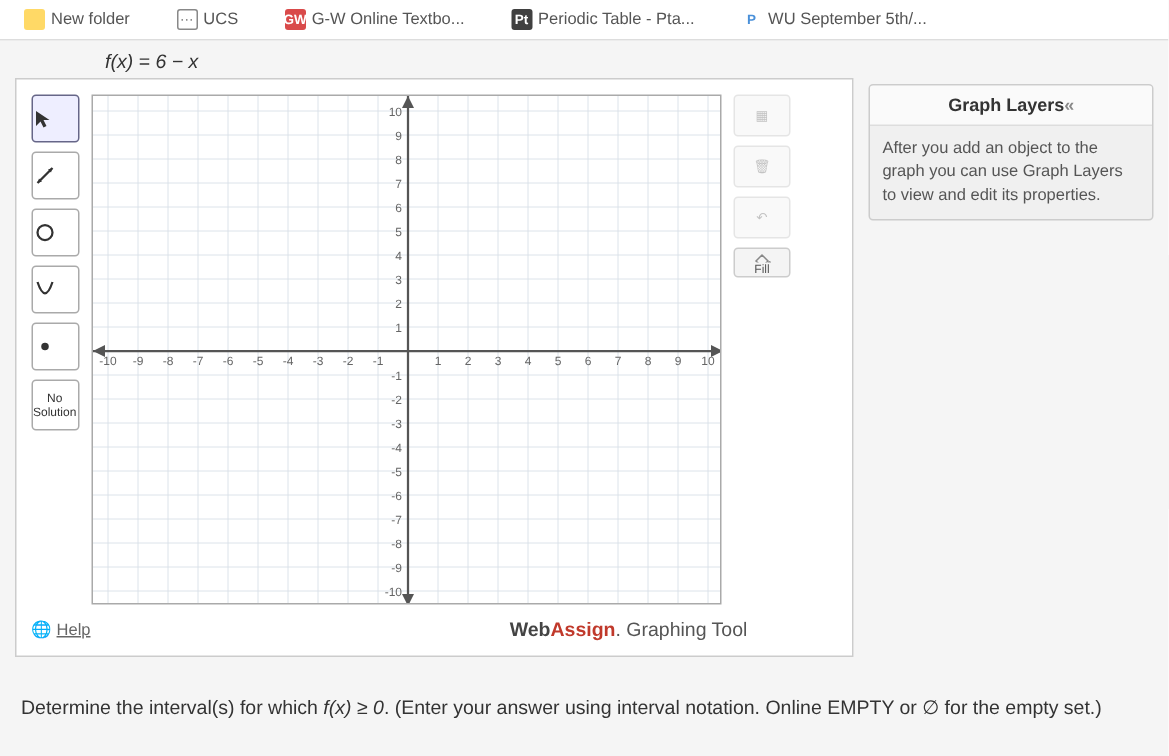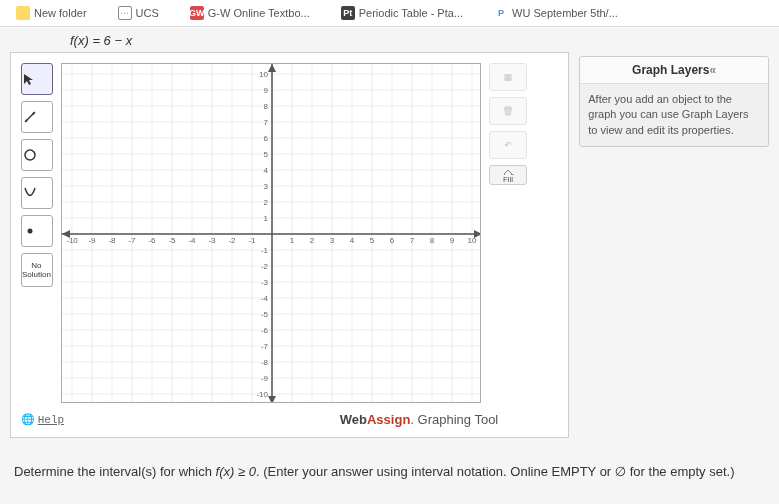--- a/index.html
+++ b/index.html
@@ -231,21 +231,21 @@
               <circle cx="12" cy="9" r="1" fill="#888"></circle>
             </svg>
           <span>Fill</span>
         </div>
       </div>
     </div>
 
     <div class="help-row">
       <span class="help-link">
         <span>🌐</span>
-        <span style="text-decoration:underline;font-family:Liberation Mono, monospace;">Help</span>
+        <span style="text-decoration:underline;">Help</span>
       </span>
       <span class="footer-brand">
         <span class="wa-w">Web</span><span class="wa-a">Assign</span><span>. Graphing Tool</span>
       </span>
     </div>
   </div>
 
   <div class="layers-panel">
     <div class="layers-head">
       <span>Graph Layers</span>

